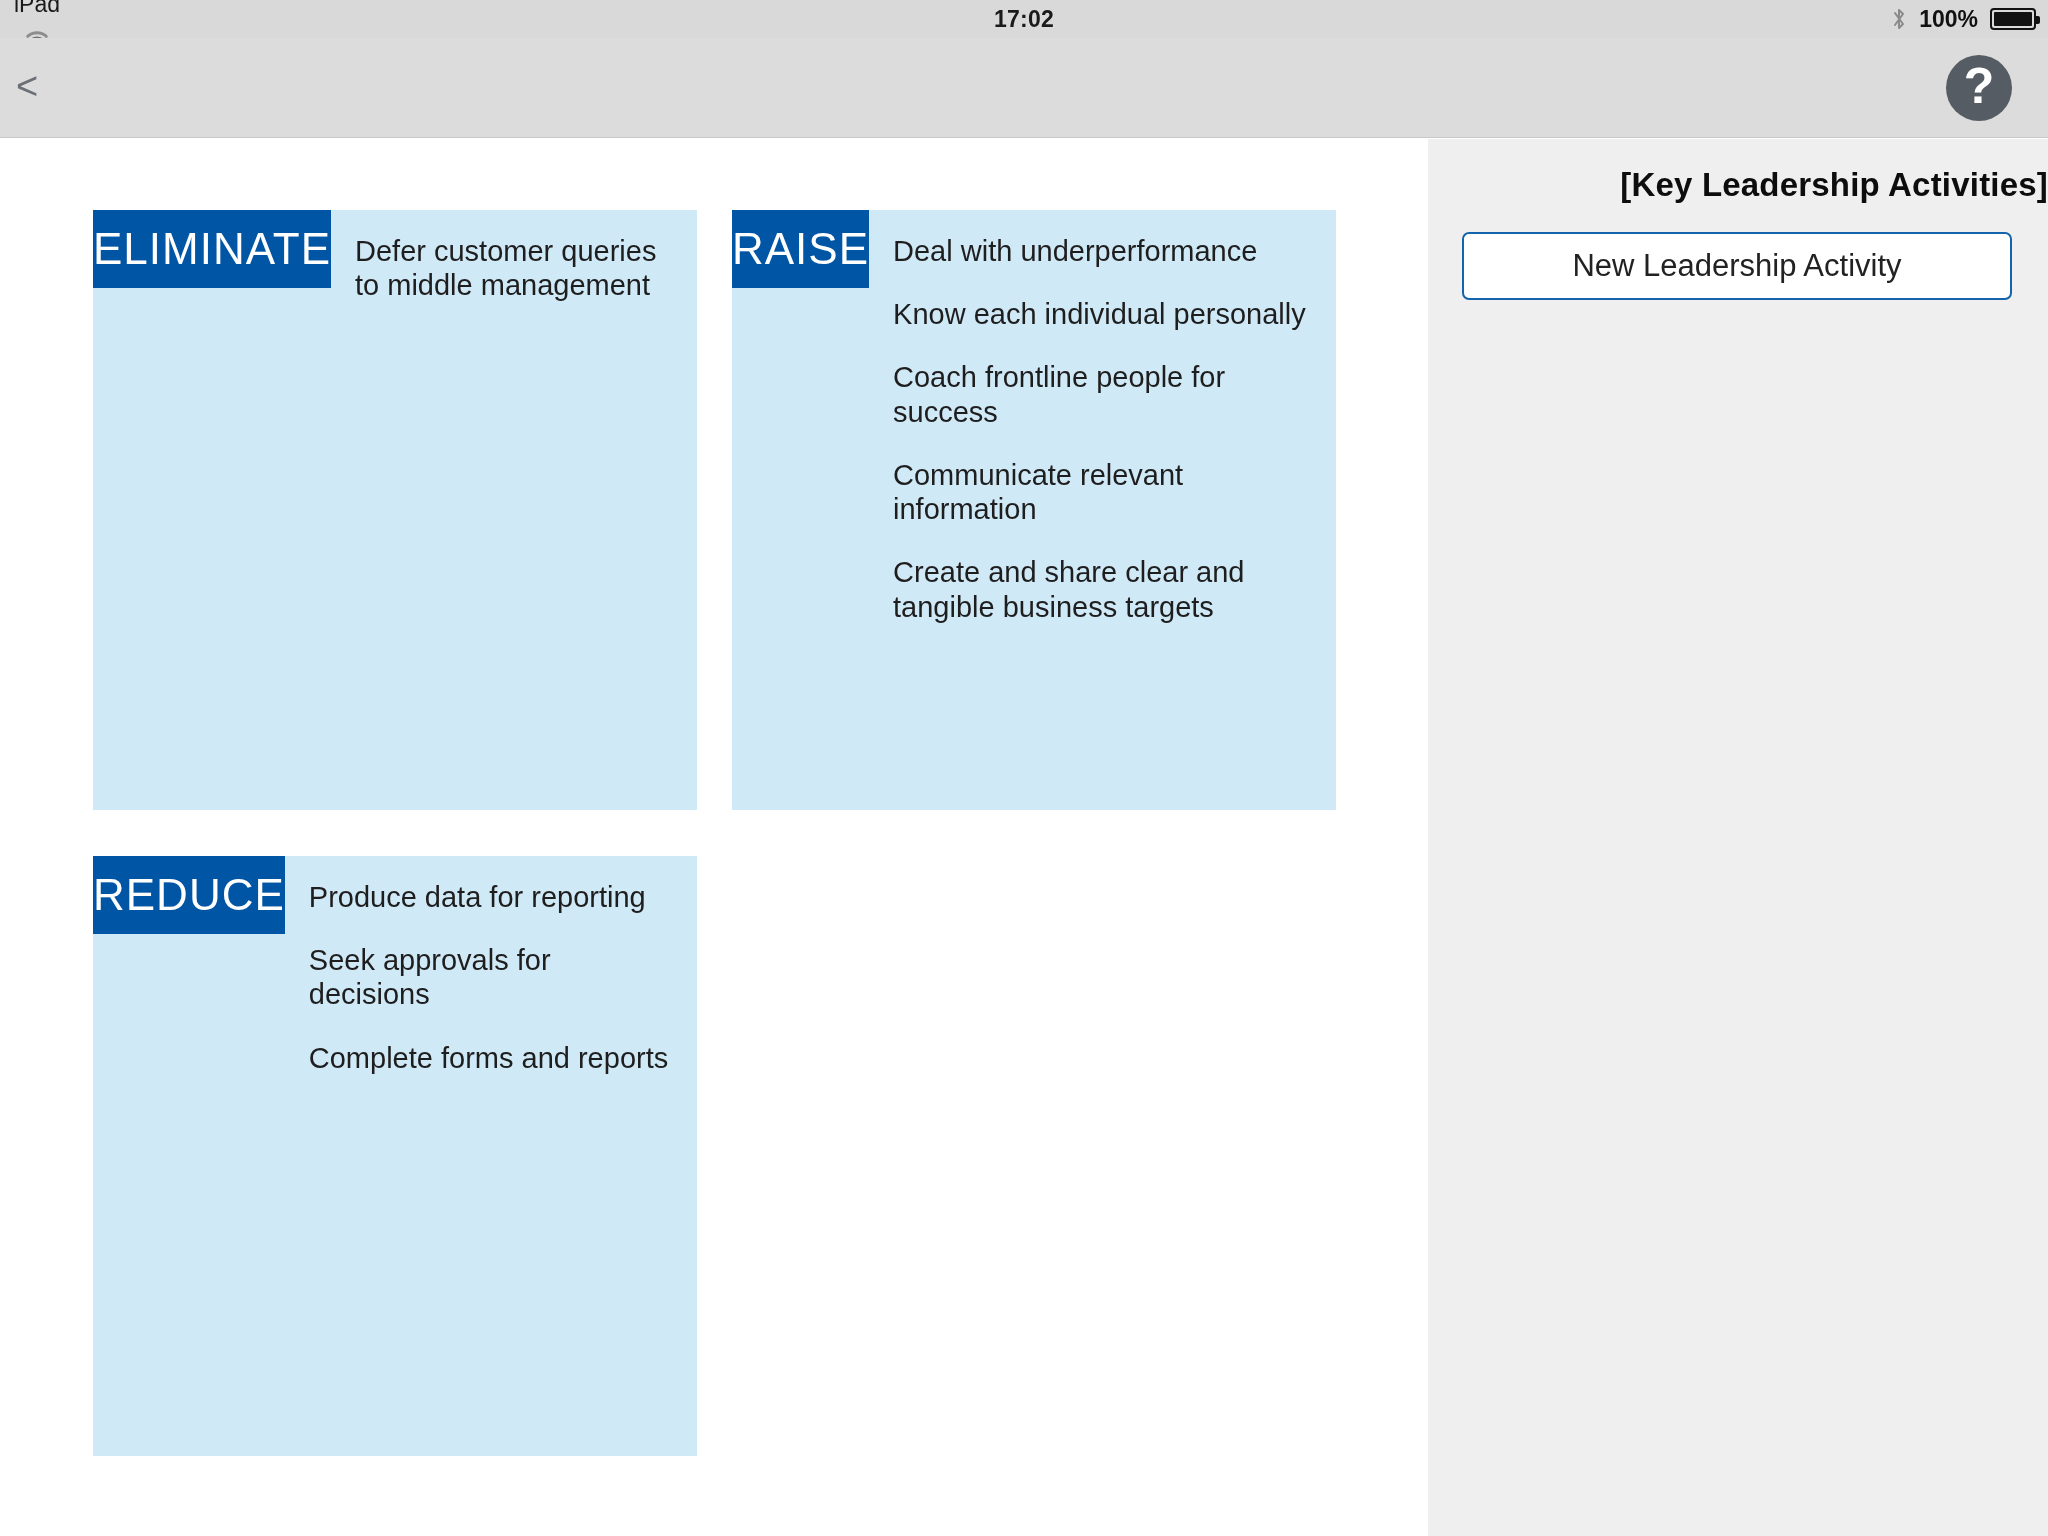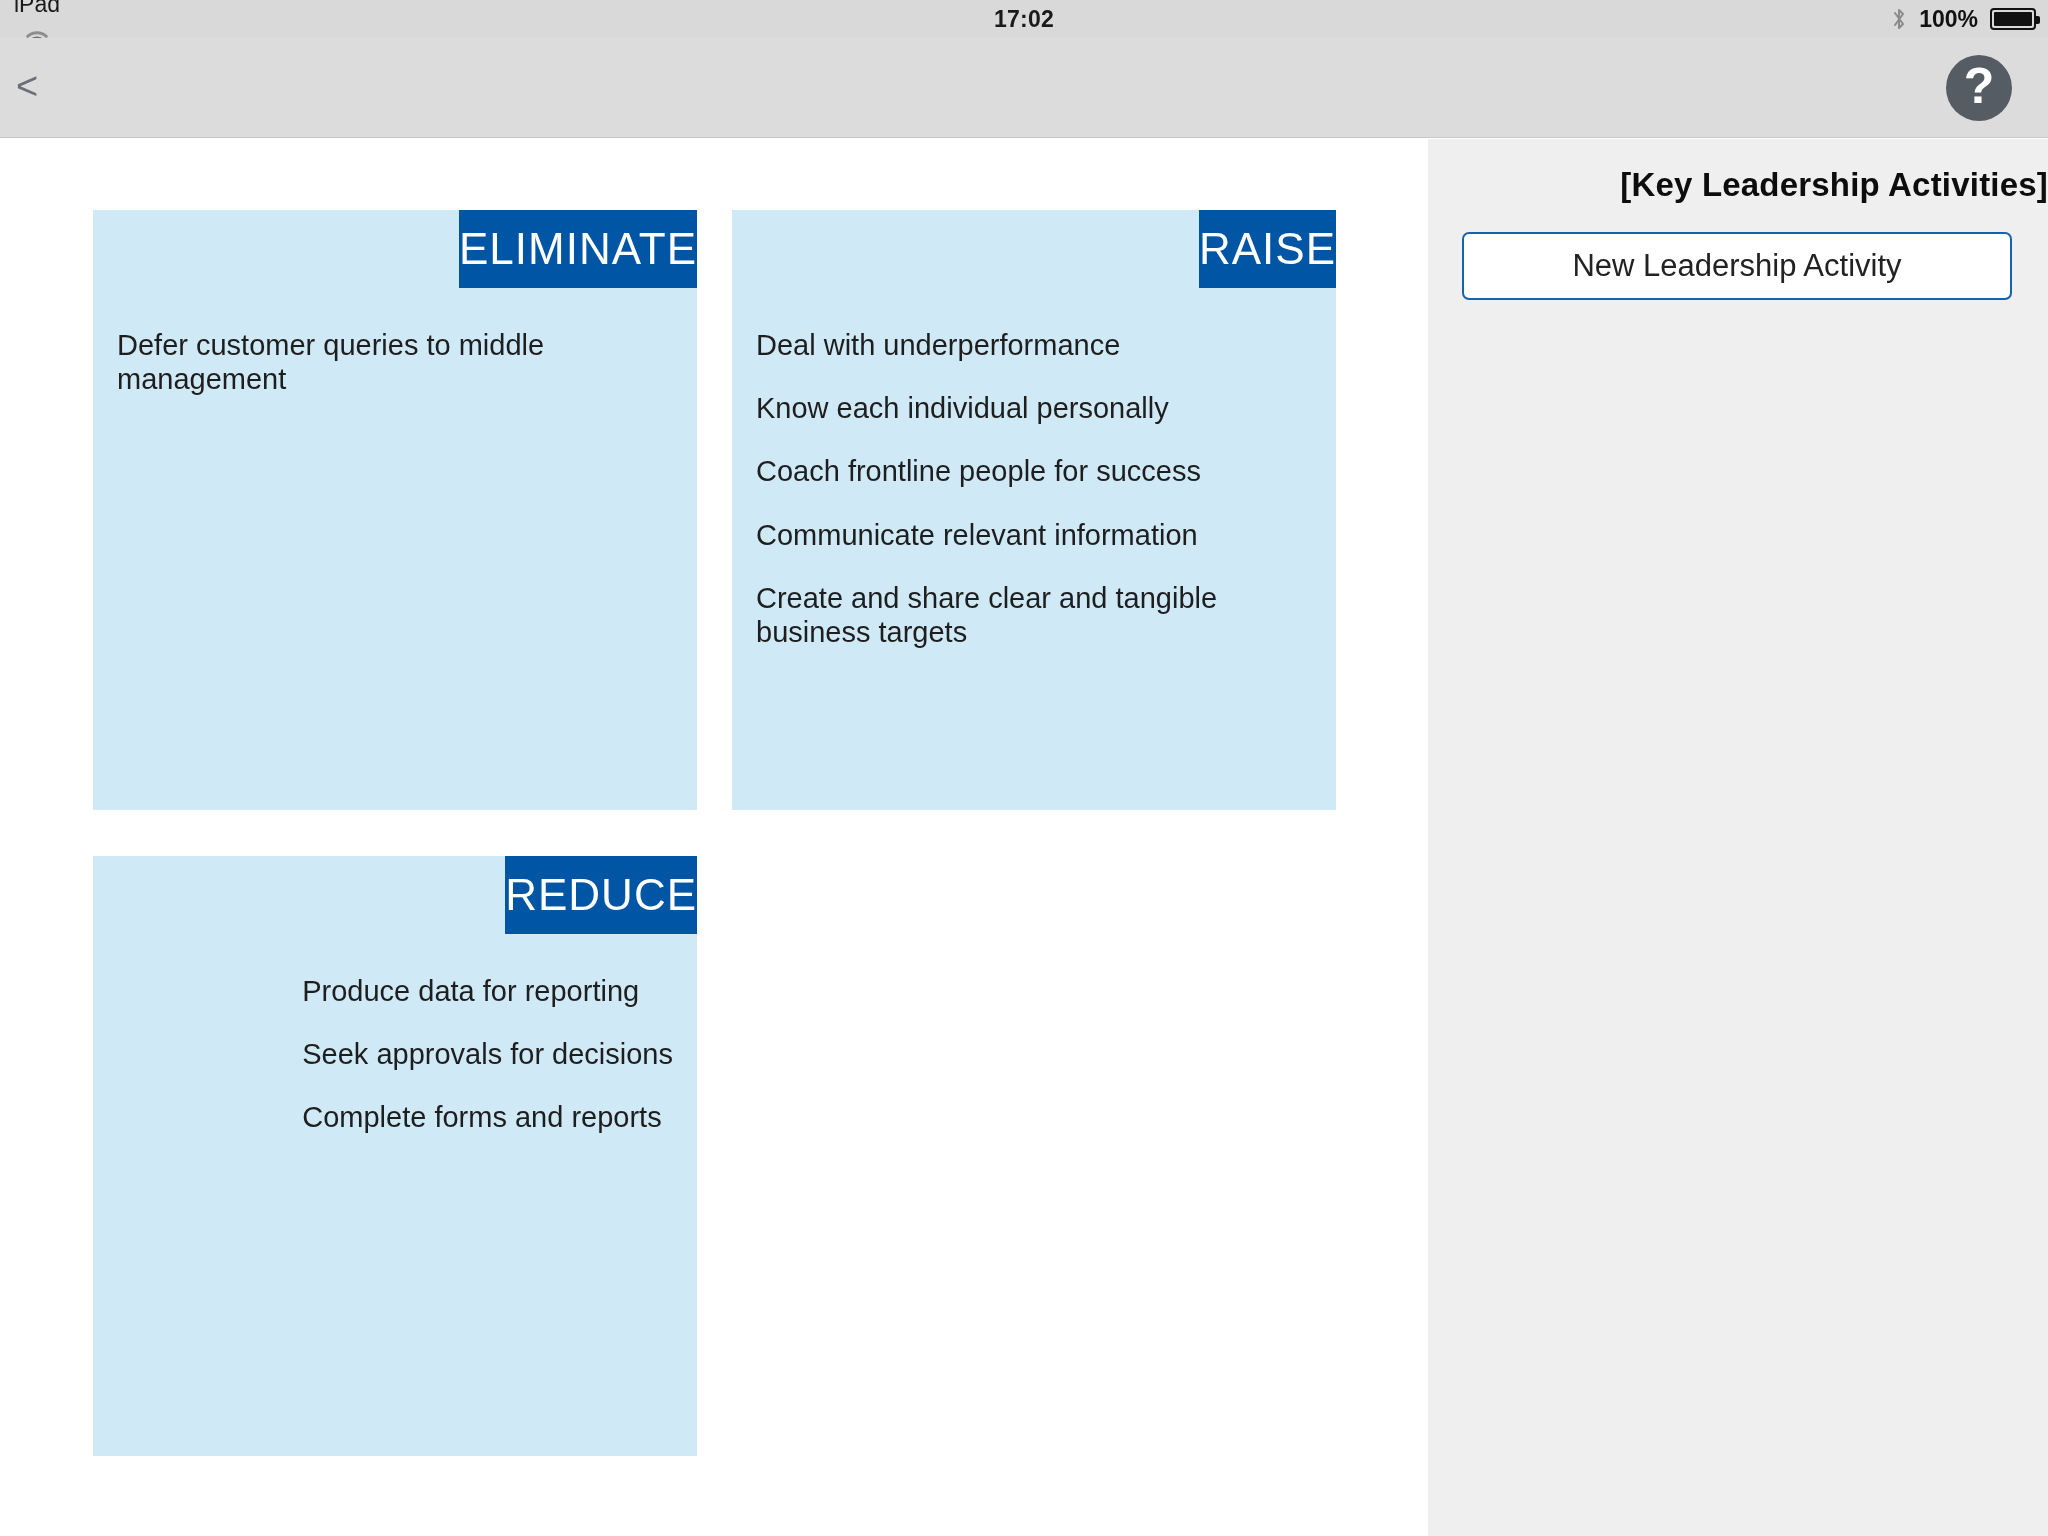--- a/index.html
+++ b/index.html
@@ -162,42 +162,41 @@
     top: 71px;
     width: 1243px;
     display: grid;
     grid-template-columns: 604px 604px;
     grid-template-rows: 600px 600px;
     column-gap: 35px;
     row-gap: 46px;
   }
   .card {
     display: flex;
-    flex-direction: column;
+    flex-direction: row;
     background: #d0e9f7;
     overflow: hidden;
-    align-items: flex-end;
   }
   .card-header {
     height: 78px;
     background: #0055a5;
     display: flex;
     align-items: center;
     justify-content: center;
     flex: 0 0 auto;
   }
   .card-title {
     color: #ffffff;
     font-size: 44px;
     font-weight: 400;
     letter-spacing: 1px;
   }
   .card-body {
     flex: 1 1 auto;
-    padding: 40px 24px 0 24px;
+    padding: 24px 24px 0 24px;
     display: flex;
     flex-direction: column;
   }
   .activity-item {
     font-size: 29px;
     line-height: 1.18;
     color: #1e1e1e;
     margin-bottom: 29px;
     cursor: pointer;
     max-width: 570px;

